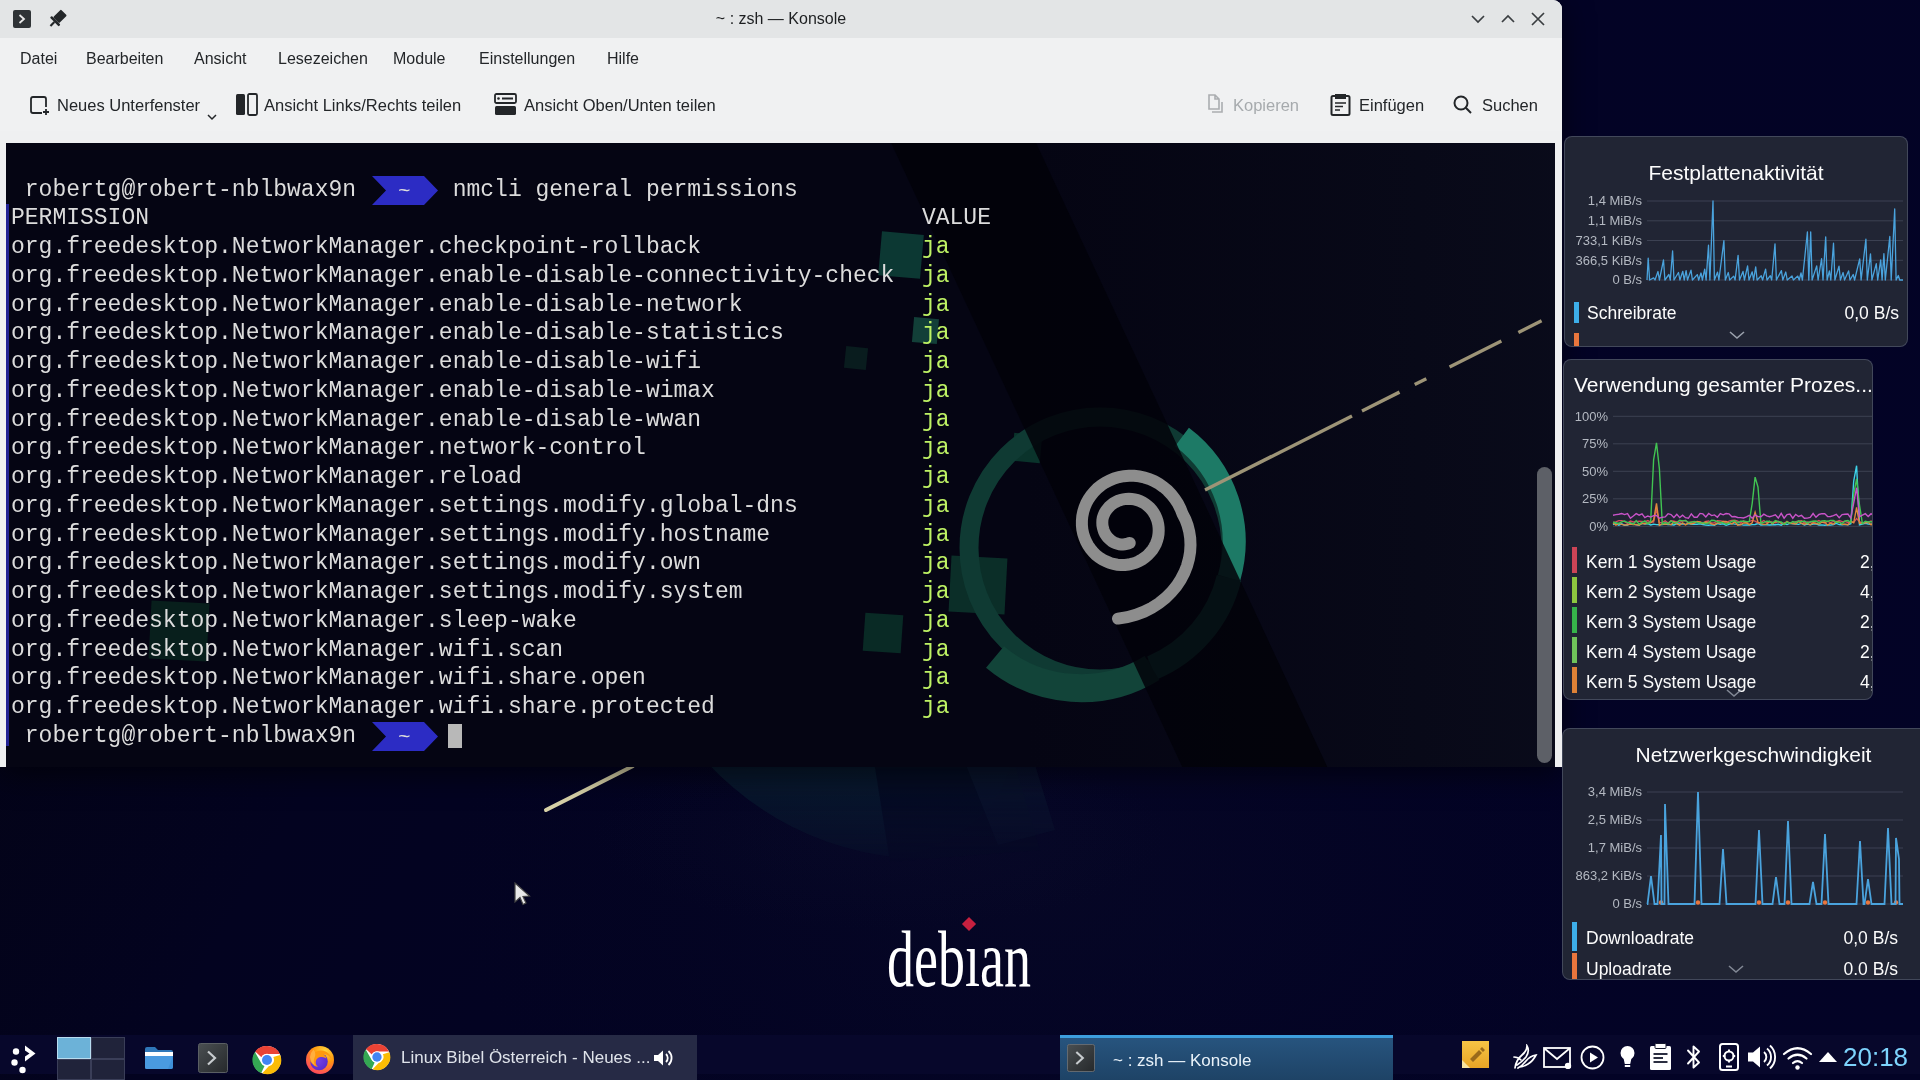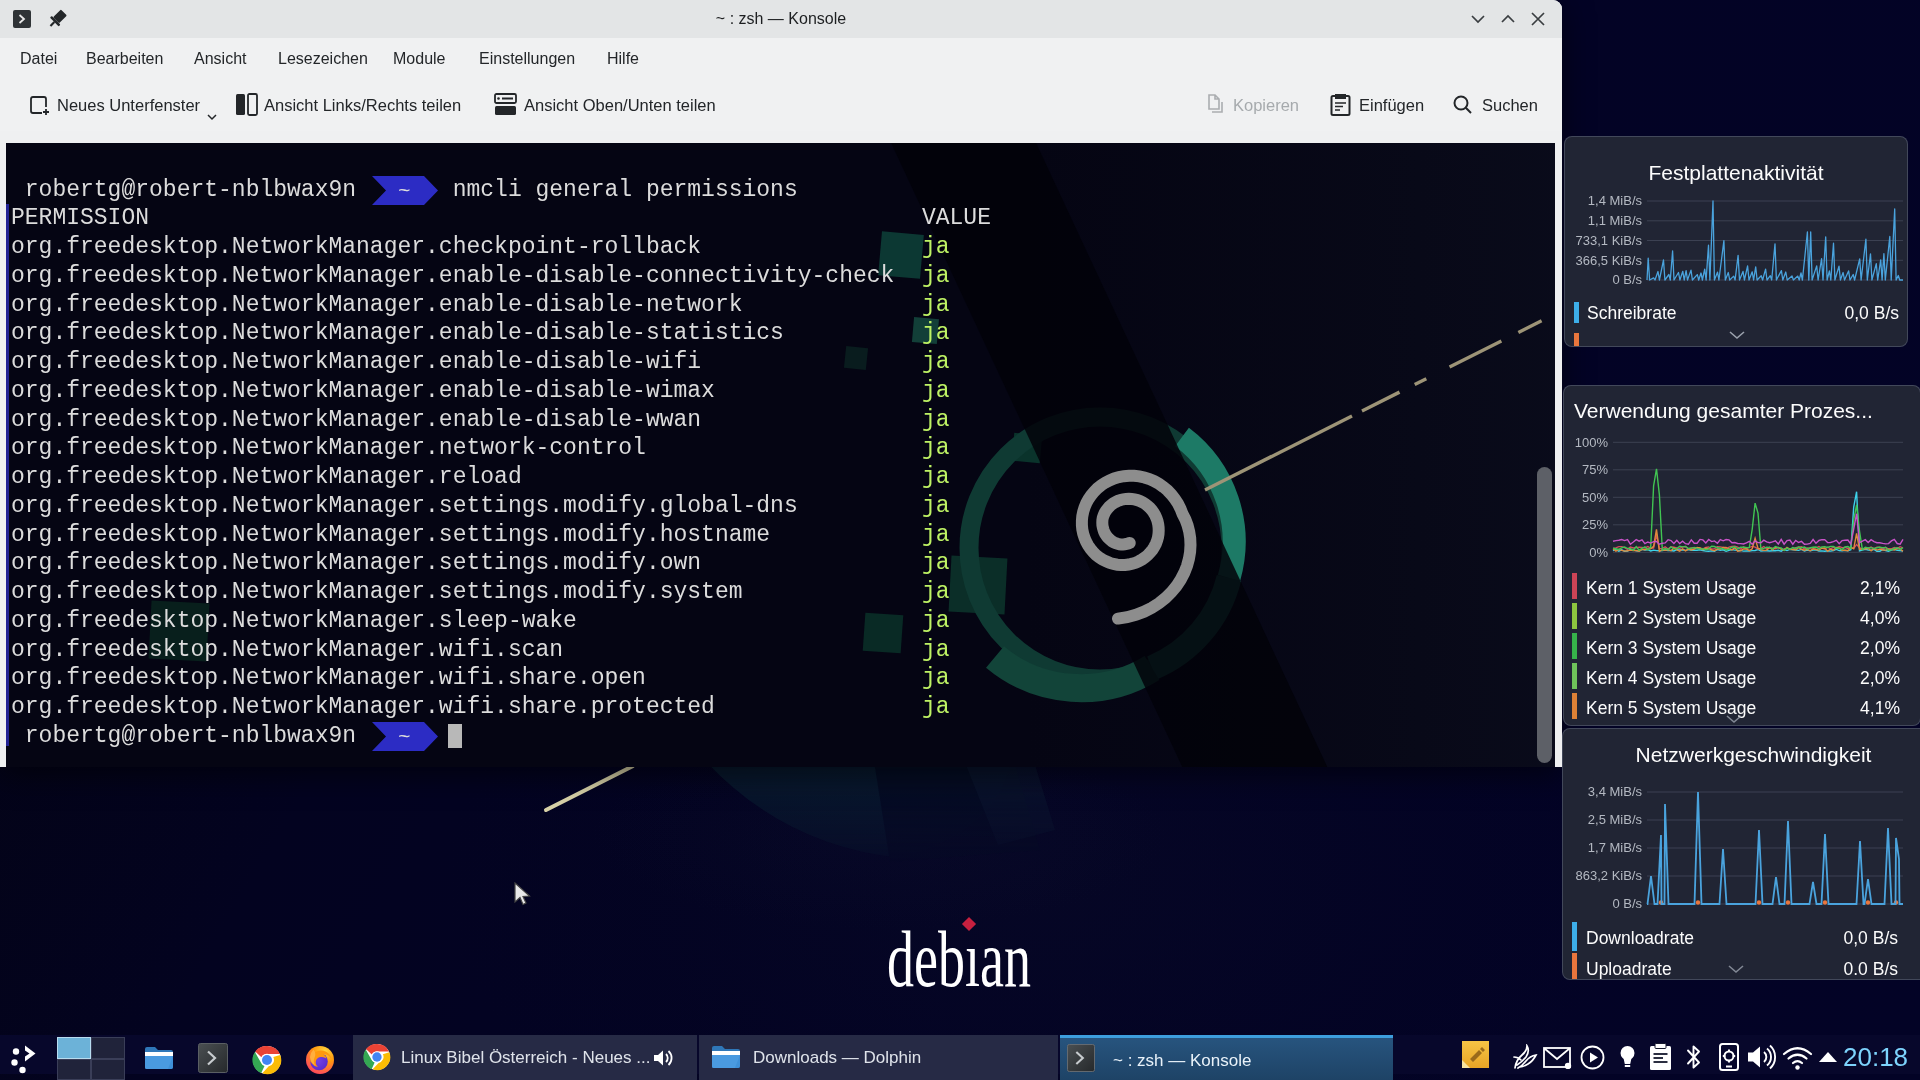--- a/index.html
+++ b/index.html
@@ -229,21 +229,21 @@
           <text x="77" y="147">0 B/s</text>
       </g>
       <path d="M 82 143.0 L 83.2 121.2 L 84.6 143.0 L 88.6 140.9 L 90.0 143.0 L 93.0 134.5 L 94.4 143.0 L 98.5 123.0 L 99.9 143.0 L 103.9 137.5 L 105.3 143.0 L 107.6 114.0 L 109.0 143.0 L 113.5 135.5 L 114.9 143.0 L 117.8 134.3 L 119.2 143.0 L 121.1 133.7 L 122.5 143.0 L 126.0 133.1 L 127.4 143.0 L 132.3 137.6 L 133.7 143.0 L 136.0 136.0 L 137.4 143.0 L 139.7 132.1 L 141.1 143.0 L 143.5 108.2 L 144.9 143.0 L 148.0 64.0 L 149.4 143.0 L 152.5 135.2 L 153.9 143.0 L 158.9 103.7 L 160.3 143.0 L 163.3 135.5 L 164.7 143.0 L 168.7 139.1 L 170.1 143.0 L 173.1 118.4 L 174.5 143.0 L 178.0 134.4 L 179.4 143.0 L 182.6 129.0 L 184.0 143.0 L 187.2 134.8 L 188.6 143.0 L 190.7 129.8 L 192.1 143.0 L 196.2 138.8 L 197.6 143.0 L 200.6 132.1 L 202.0 143.0 L 205.3 138.7 L 206.7 143.0 L 210.0 106.8 L 211.4 143.0 L 216.4 133.6 L 217.8 143.0 L 220.8 135.0 L 222.2 143.0 L 227.0 138.9 L 228.4 143.0 L 232.8 139.1 L 234.2 143.0 L 236.0 136.0 L 237.4 143.0 L 242.4 95.0 L 243.8 143.0 L 245.7 95.0 L 247.1 143.0 L 251.7 128.9 L 253.1 143.0 L 256.6 121.7 L 258.0 143.0 L 260.7 99.8 L 262.1 143.0 L 264.4 134.0 L 265.8 143.0 L 268.5 106.2 L 269.9 143.0 L 274.0 129.1 L 275.4 143.0 L 278.1 135.5 L 279.5 143.0 L 283.6 133.9 L 285.0 143.0 L 288.2 137.5 L 289.6 143.0 L 294.7 121.8 L 296.1 143.0 L 300.9 102.1 L 302.3 143.0 L 305.5 116.8 L 306.9 143.0 L 311.3 126.7 L 312.7 143.0 L 315.7 122.9 L 317.1 143.0 L 318.9 116.7 L 320.3 143.0 L 324.8 99.5 L 326.2 143.0 L 329.7 72.0 L 331.1 143.0 L 333.3 138.5 L 334.7 143.0 L 338 143.0" fill="none" stroke="#4aa3dd" stroke-width="1.3" stroke-linejoin="round"></path>
       <rect x="9" y="165" width="5" height="21" fill="#3daee9"></rect>
       <text x="22" y="182" font-size="17.5" fill="#fcfcfc">Schreibrate</text>
       <text x="334" y="182" font-size="17.5" fill="#fcfcfc" text-anchor="end">0,0 B/s</text>
       <rect x="9" y="196" width="5" height="15" fill="#e9763d"></rect>
       <path d="M 165 195 L 172 201 L 179 195" stroke="#9aa0ac" stroke-width="1.6" fill="none"></path>
     </svg>
   </div>
-  <div class="panel" style="left:1563px;top:385px;width:358px;height:341px;overflow:hidden">
+  <div class="panel" style="left:1563px;top:359px;width:310px;height:341px;overflow:hidden">
     <svg class="abs" style="left:0;top:0" width="345" height="341" viewBox="0 0 345 341">
       <text x="10" y="32" font-size="21" fill="#fcfcfc">Verwendung gesamter Prozes...</text>
       <g stroke="#3c4152" stroke-width="1">
         <line x1="49" y1="56.3" x2="339" y2="56.3"></line>
           <line x1="49" y1="83.8" x2="339" y2="83.8"></line>
         <line x1="49" y1="111.3" x2="339" y2="111.3"></line>
           <line x1="49" y1="138.8" x2="339" y2="138.8"></line>
         <line x1="49" y1="166.3" x2="339" y2="166.3"></line>
       </g>
       <g font-size="13" fill="#b4b9c2" text-anchor="end">
@@ -389,29 +389,20 @@
       <circle cx="15" cy="15" r="6.2" fill="#fff"></circle>
         <circle cx="15" cy="15" r="5" fill="#4285f4"></circle>
     </svg>
     <div class="tx" style="left:48px">Linux Bibel Österreich - Neues ...</div>
     <svg class="abs" style="left:299px;top:13px" width="22" height="20" viewBox="0 0 22 20">
       <path d="M 2 7 L 6 7 L 11 2.5 L 11 17.5 L 6 13 L 2 13 Z" fill="#ffffff"></path>
       <path d="M 14 6 A 5.5 5.5 0 0 1 14 14 M 16.5 3 A 9.5 9.5 0 0 1 16.5 17" stroke="#ffffff" stroke-width="1.8" fill="none"></path>
     </svg>
   </div>
 
-  <div class="task" style="left:699px;width:359px">
-    <svg class="abs" style="left:12px;top:9px" width="30" height="26" viewBox="0 0 30 24">
-      <path d="M 1 3 Q 1 1 3 1 L 11 1 L 14 4 L 27 4 Q 29 4 29 6 L 29 21 Q 29 23 27 23 L 3 23 Q 1 23 1 21 Z" fill="#2f77b8"></path>
-      <rect x="1" y="6" width="28" height="4" fill="#ffffff"></rect>
-      <path d="M 1 10 L 29 10 L 29 21 Q 29 23 27 23 L 3 23 Q 1 23 1 21 Z" fill="#3f90d8"></path>
-      <path d="M 1 10 L 29 10 L 24 23 L 3 23 Q 1 23 1 21 Z" fill="#4a9ae0"></path>
-    </svg>
-    <div class="tx" style="left:54px">Downloads — Dolphin</div>
-  </div>
 
   <div class="task" style="left:1060px;width:333px;background:linear-gradient(#27547e,#1e4366);border-top:3px solid #3d9edd">
     <svg class="abs" style="left:7px;top:6px" width="28" height="28" viewBox="0 0 30 30">
       <rect x="0.5" y="0.5" width="29" height="29" rx="2" fill="url(#kg)" stroke="#6a6f73" stroke-width="1"></rect>
       <path d="M 10 8.5 L 17 15 L 10 21.5" stroke="#c8cccf" stroke-width="2.2" fill="none"></path>
     </svg>
     <div class="tx" style="left:53px;color:#e9f2f9">~ : zsh — Konsole</div>
   </div>
 
   <svg class="abs" style="left:1462px;top:6px" width="27" height="27" viewBox="0 0 27 27">

